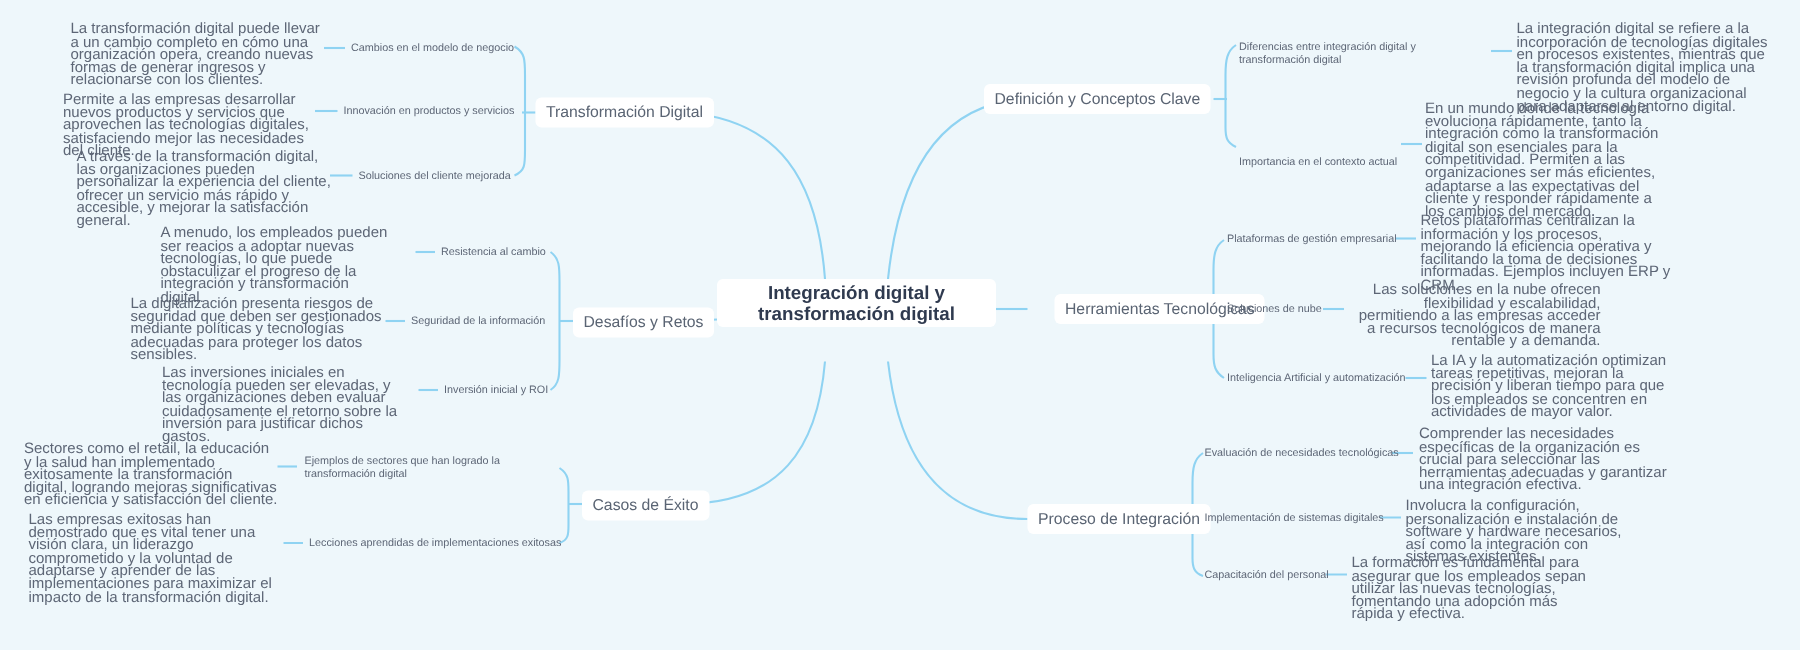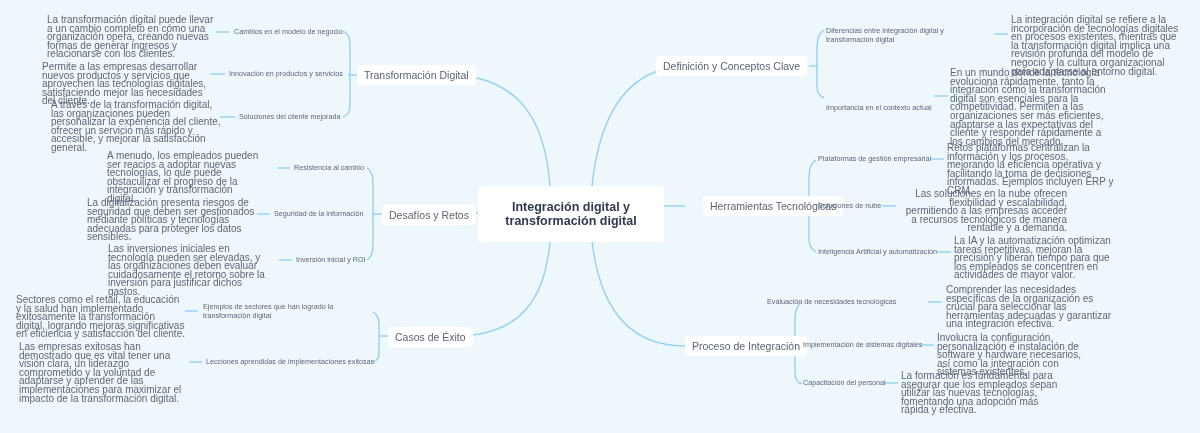--- a/index.html
+++ b/index.html
@@ -72,21 +72,21 @@
         <path d="M937,252 L951,252"></path>
 
       <path d="M787,346 L796,346"></path>
       <path d="M802,302 C796,306 795,312 795,322 L795,372 C795,378 796,382 802,384"></path>
       <path d="M928,302 L942,302"></path>
         <path d="M920,345 L934,345"></path>
         <path d="M884,383 L898,383"></path>
     </g>
   </svg>
 
-  <div class="node central" style="left:478px;top:186px;width:186px;height:56px;">
+  <div class="node central" style="left:478px;top:186px;width:186px;height:32px;">
     <span>Integración digital y transformación digital</span>
   </div>
 
   <div class="node main" style="left:357px;top:65px;">
     <span>Transformación Digital</span>
   </div>
   <div class="sub" style="left:234px;top:28px;">Cambios en el modelo de negocio</div>
   <div class="leaf" style="left:47px;top:16px;width:170px;">La transformación digital puede llevar a un cambio completo en cómo una organización opera, creando nuevas formas de generar ingresos y relacionarse con los clientes.</div>
   <div class="sub" style="left:229px;top:70px;">Innovación en productos y servicios</div>
   <div class="leaf" style="left:42px;top:63px;width:170px;">Permite a las empresas desarrollar nuevos productos y servicios que aprovechen las tecnologías digitales, satisfaciendo mejor las necesidades del cliente.</div>
@@ -125,20 +125,20 @@
   <div class="sub" style="left:818px;top:155px;">Plataformas de gestión empresarial</div>
   <div class="leaf" style="left:947px;top:144px;width:170px;">Retos plataformas centralizan la información y los procesos, mejorando la eficiencia operativa y facilitando la toma de decisiones informadas. Ejemplos incluyen ERP y CRM.</div>
   <div class="sub" style="left:818px;top:202px;">Soluciones de nube</div>
   <div class="leaf" style="left:899px;top:190px;width:168px;text-align:right;">Las soluciones en la nube ofrecen flexibilidad y escalabilidad, permitiendo a las empresas acceder a recursos tecnológicos de manera rentable y a demanda.</div>
   <div class="sub" style="left:818px;top:248px;">Inteligencia Artificial y automatización</div>
   <div class="leaf" style="left:954px;top:237px;width:170px;">La IA y la automatización optimizan tareas repetitivas, mejoran la precisión y liberan tiempo para que los empleados se concentren en actividades de mayor valor.</div>
 
   <div class="node main" style="left:685px;top:336px;">
     <span>Proceso de Integración</span>
   </div>
-  <div class="sub" style="left:767px;top:298px;">Evaluación de necesidades tecnológicas</div>
+  <div class="sub" style="left:803px;top:298px;">Evaluación de necesidades tecnológicas</div>
   <div class="leaf" style="left:946px;top:286px;width:170px;">Comprender las necesidades específicas de la organización es crucial para seleccionar las herramientas adecuadas y garantizar una integración efectiva.</div>
   <div class="sub" style="left:803px;top:341px;">Implementación de sistemas digitales</div>
   <div class="leaf" style="left:937px;top:334px;width:160px;">Involucra la configuración, personalización e instalación de software y hardware necesarios, así como la integración con sistemas existentes.</div>
   <div class="sub" style="left:803px;top:379px;">Capacitación del personal</div>
   <div class="leaf" style="left:901px;top:372px;width:165px;">La formación es fundamental para asegurar que los empleados sepan utilizar las nuevas tecnologías, fomentando una adopción más rápida y efectiva.</div>
 
 </div>
 
 </body></html>

